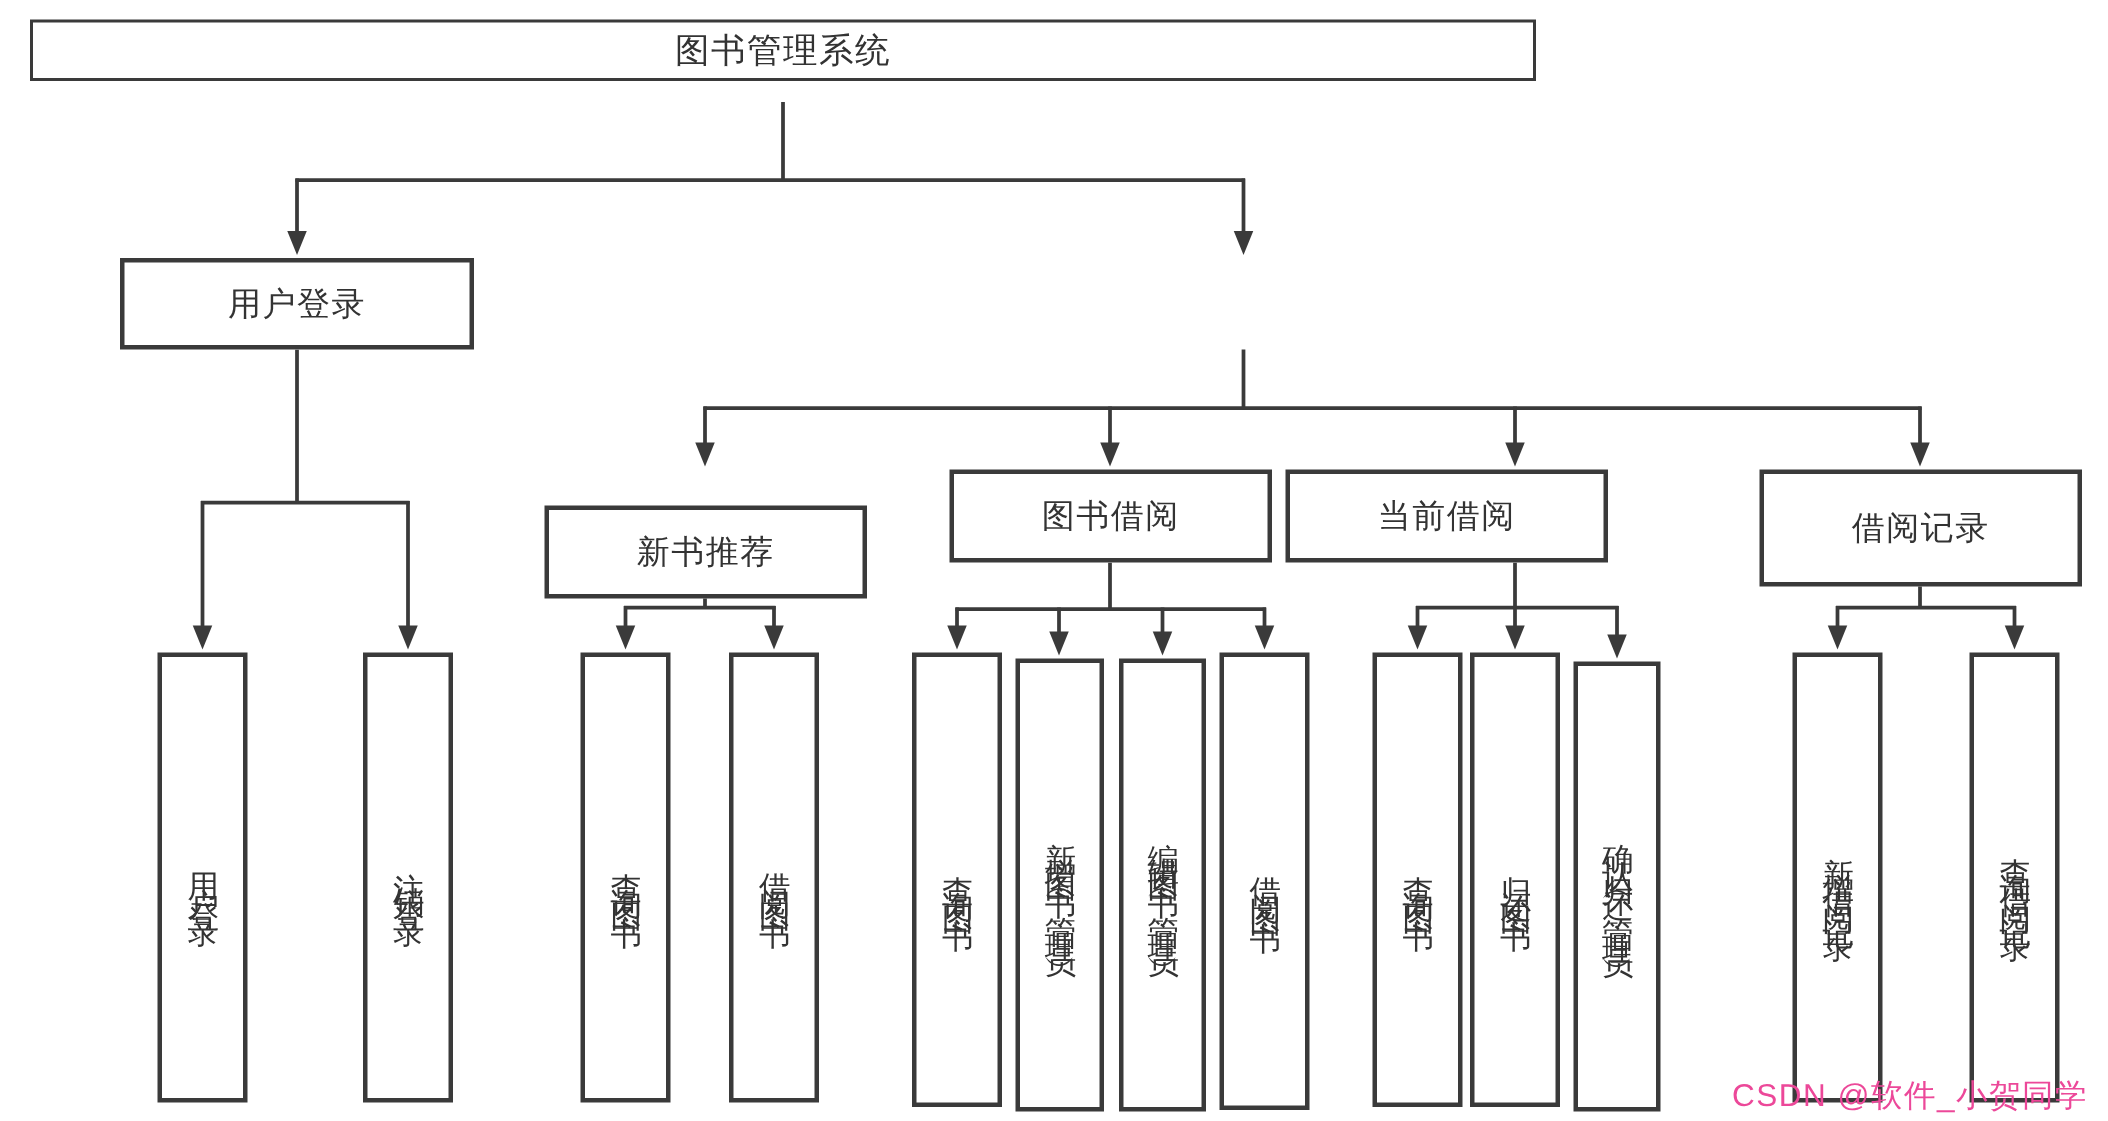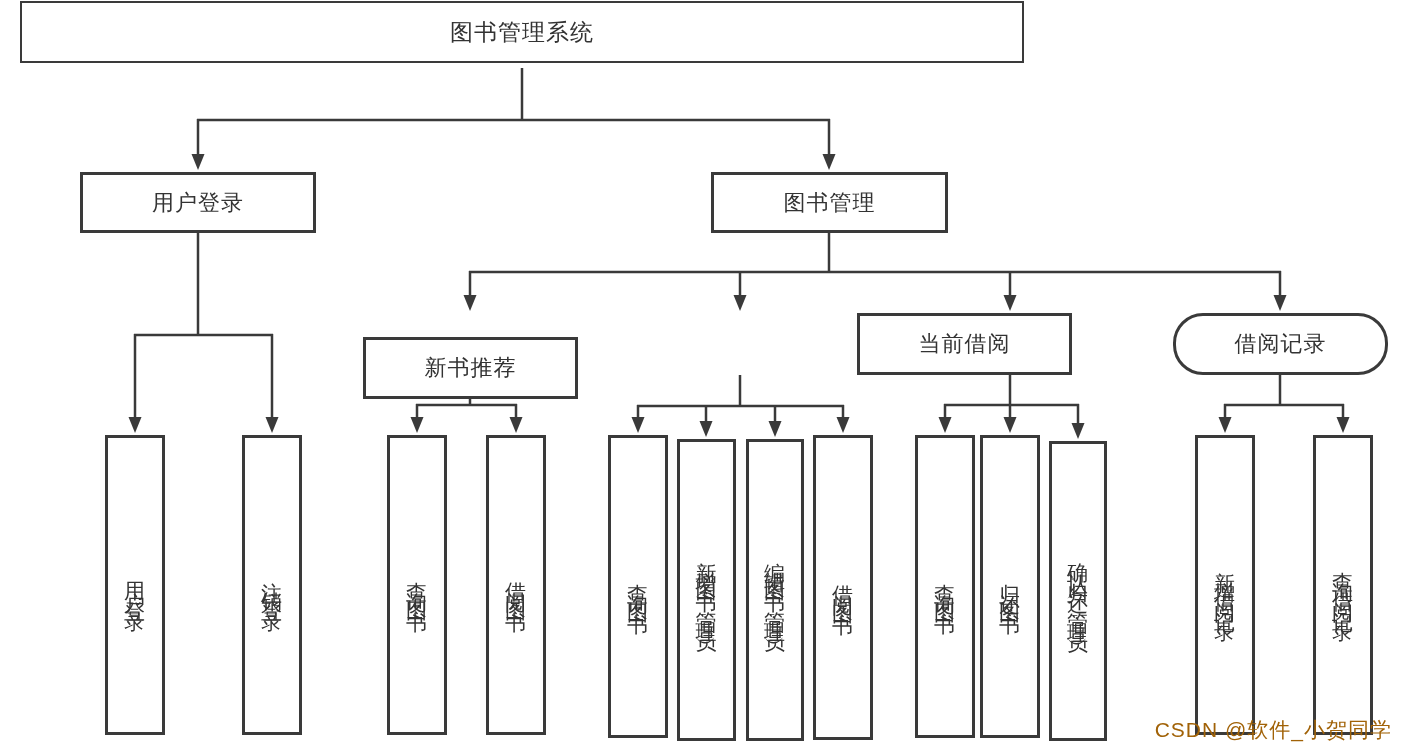--- a/index.html
+++ b/index.html
@@ -39,21 +39,21 @@
     text-orientation: mixed;
     font-size: 21px;
     line-height: 1;
     letter-spacing: 10px;
     white-space: nowrap;
   }
   .watermark {
     position: absolute;
     right: 13px; bottom: 3px;
     font-size: 21px;
-    color: #a16207;
+    color: #ec4899;
     letter-spacing: 1px;
     z-index: 5;
     white-space: nowrap;
   }
 </style>
 </head>
 <body>
 
 <div class="canvas">
 
@@ -123,38 +123,38 @@
       <polygon points="768.5,421 781.5,421 775,437"></polygon>
       <polygon points="836.5,417 849.5,417 843,433"></polygon>
       <polygon points="938.5,417 951.5,417 945,433"></polygon>
       <polygon points="1003.5,417 1016.5,417 1010,433"></polygon>
       <polygon points="1071.5,423 1084.5,423 1078,439"></polygon>
       <polygon points="1218.5,417 1231.5,417 1225,433"></polygon>
       <polygon points="1336.5,417 1349.5,417 1343,433"></polygon>
     </g>
   </svg>
 
-  <div class="box root" style="left:20px; top:1px; width:1004px; height:62px;align-items:center;">
+  <div class="box root" style="left:20px; top:13px; width:1004px; height:41px;align-items:center;">
     <span>图书管理系统</span>
   </div>
 
   <div class="box branch" style="left:80px; top:172px; width:236px; height:61px;">
     <span>用户登录</span>
   </div>
-  <div class="box branch" style="left:711px; top:172px; width:237px; height:61px;">
-    <span>图书管理</span>
-  </div>
 
   <div class="box group" style="left:363px; top:313px; width:215px; height:62px;margin-top:24px;">
     <span>新书推荐</span>
   </div>
+  <div class="box group" style="left:633px; top:313px; width:215px; height:62px;">
+    <span>图书借阅</span>
+  </div>
   <div class="box group" style="left:857px; top:313px; width:215px; height:62px;">
     <span>当前借阅</span>
   </div>
-  <div class="box group" style="left:1173px; top:313px; width:215px; height:62px;border-radius:30px;">
+  <div class="box group" style="left:1173px; top:313px; width:215px; height:78px;">
     <span>借阅记录</span>
   </div>
 
   <div class="box leaf" style="left:105px; top:435px; width:60px; height:300px;">
     <span class="vtext">用户登录</span>
   </div>
   <div class="box leaf" style="left:242px; top:435px; width:60px; height:300px;">
     <span class="vtext">注销登录</span>
   </div>
 

